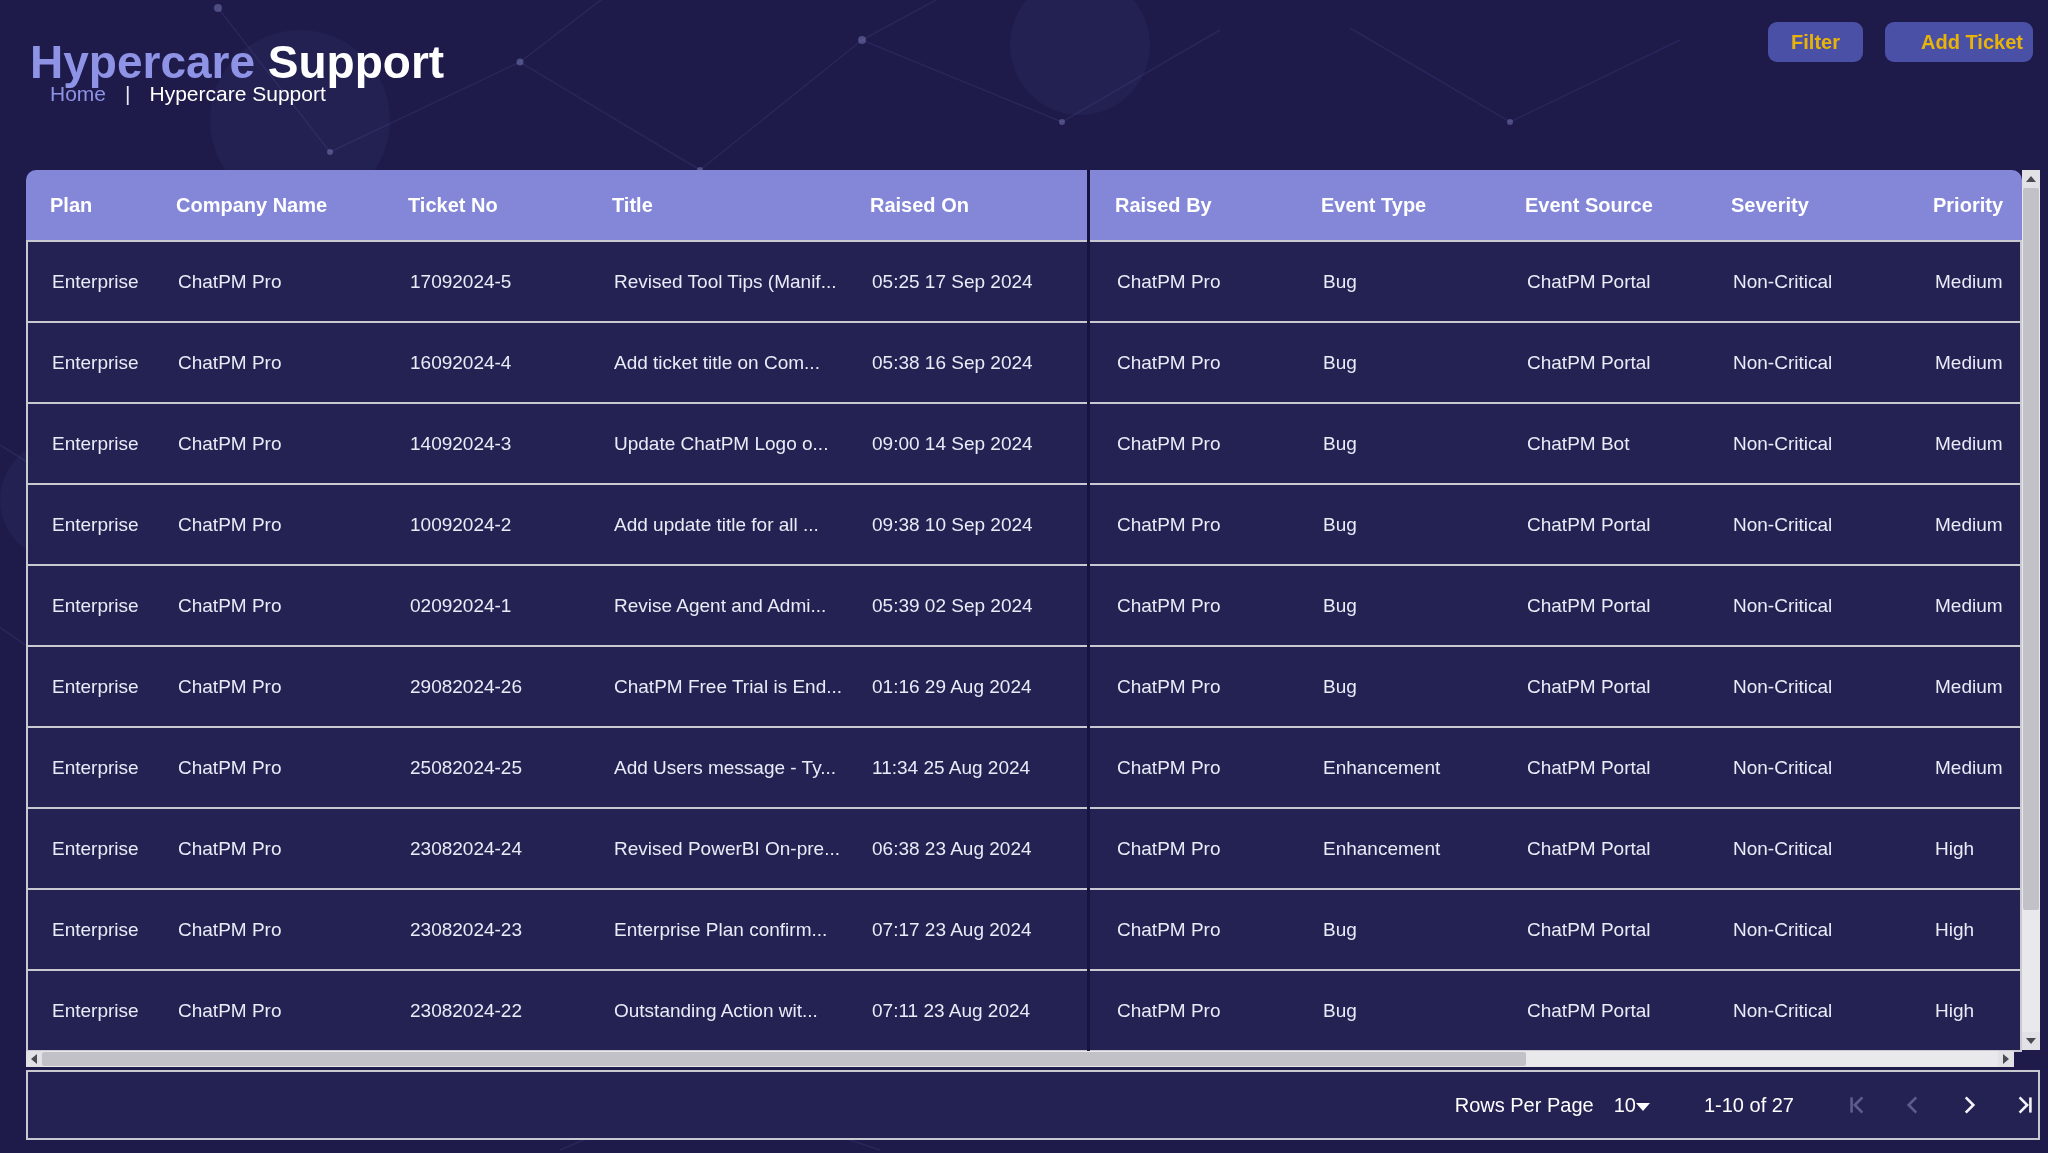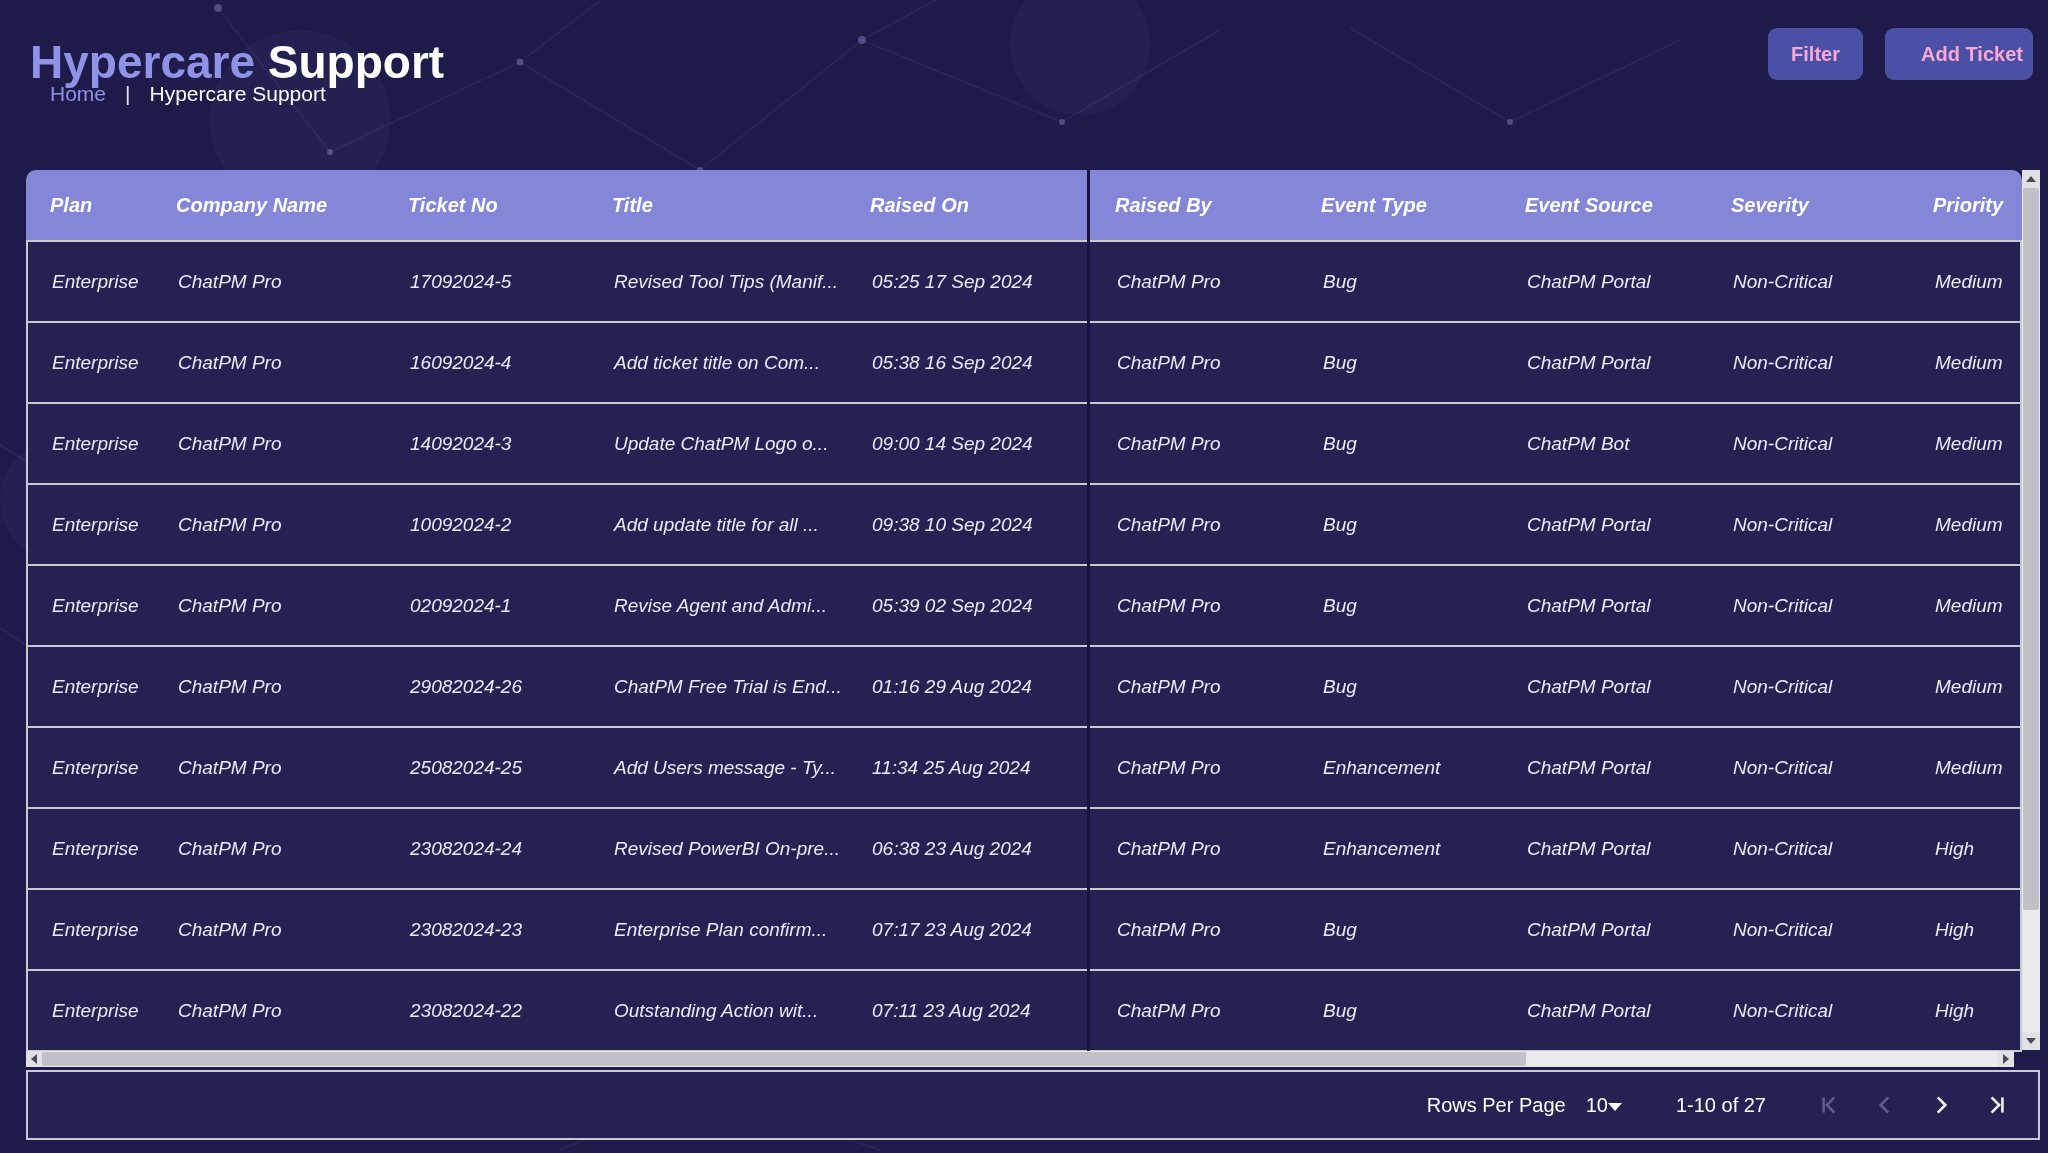--- a/index.html
+++ b/index.html
@@ -31,38 +31,37 @@
   .page-title .t1{color:var(--accent);}
   .page-title .t2{color:#ffffff;}
   .breadcrumb{
     position:absolute;left:50px;top:82px;z-index:2;
     display:flex;align-items:center;gap:19px;
     font-size:21px;color:#ffffff;
   }
   .breadcrumb .home{color:var(--accent);cursor:pointer;}
   .breadcrumb .sep{color:#e8e8f2;}
   .btn{
-    position:absolute;top:28px;height:52px;z-index:2;
-    background:var(--button-bg);color:#f9a8d4;
+    position:absolute;top:22px;height:40px;z-index:2;
+    background:var(--button-bg);color:#eab308;
     border:none;border-radius:9px;
     font-family:"Liberation Sans",sans-serif;
     font-size:20px;font-weight:bold;
     display:flex;align-items:center;justify-content:center;
     cursor:pointer;
   }
   .btn-filter{left:1768px;width:95px;}
   .btn-add{left:1885px;width:148px;padding-left:32px;}
 
   
   .table-panel{position:absolute;left:26px;top:170px;width:2014px;height:882px;z-index:1;}
   .grid-cols{
     display:grid;
     grid-template-columns:126px 232px 204px 258px 245px 206px 204px 206px 202px auto;
     align-items:center;
-    font-style:italic;
   }
   .tbl-header{
     position:absolute;left:0;top:0;width:1996px;height:70px;
     background:var(--header-bg);
     border-radius:10px 10px 0 0;
     color:#ffffff;font-weight:bold;font-size:20px;
   }
   .tbl-body{
     position:absolute;left:0;top:70px;width:1996px;
     border-top:2px solid var(--border-light);
@@ -101,21 +100,20 @@
   .tri-left{width:0;height:0;border-top:5px solid transparent;border-bottom:5px solid transparent;border-right:6px solid #4a4a52;}
   .tri-right{width:0;height:0;border-top:5px solid transparent;border-bottom:5px solid transparent;border-left:6px solid #4a4a52;}
 
   
   .pagination-bar{
     position:absolute;left:26px;top:1070px;width:2014px;height:70px;z-index:2;
     background:var(--row-bg);
     border:2px solid var(--border-light);
     display:flex;align-items:center;justify-content:flex-end;
     color:#ffffff;font-size:20px;
-    padding-right:28px;
   }
   .pagination-bar .rpp-label{margin-right:20px;}
   .rpp-dropdown{display:flex;align-items:center;cursor:pointer;margin-right:54px;}
   .caret{width:0;height:0;border-left:7px solid transparent;border-right:7px solid transparent;border-top:8px solid #ffffff;margin-top:3px;}
   .range-label{margin-right:50px;}
   .pg-btn{width:26px;height:26px;display:flex;align-items:center;justify-content:center;cursor:pointer;background:none;border:none;padding:0;}
   .pg-btn + .pg-btn{margin-left:30px;}
   .pg-btn svg{display:block;}
 </style>
 </head>

